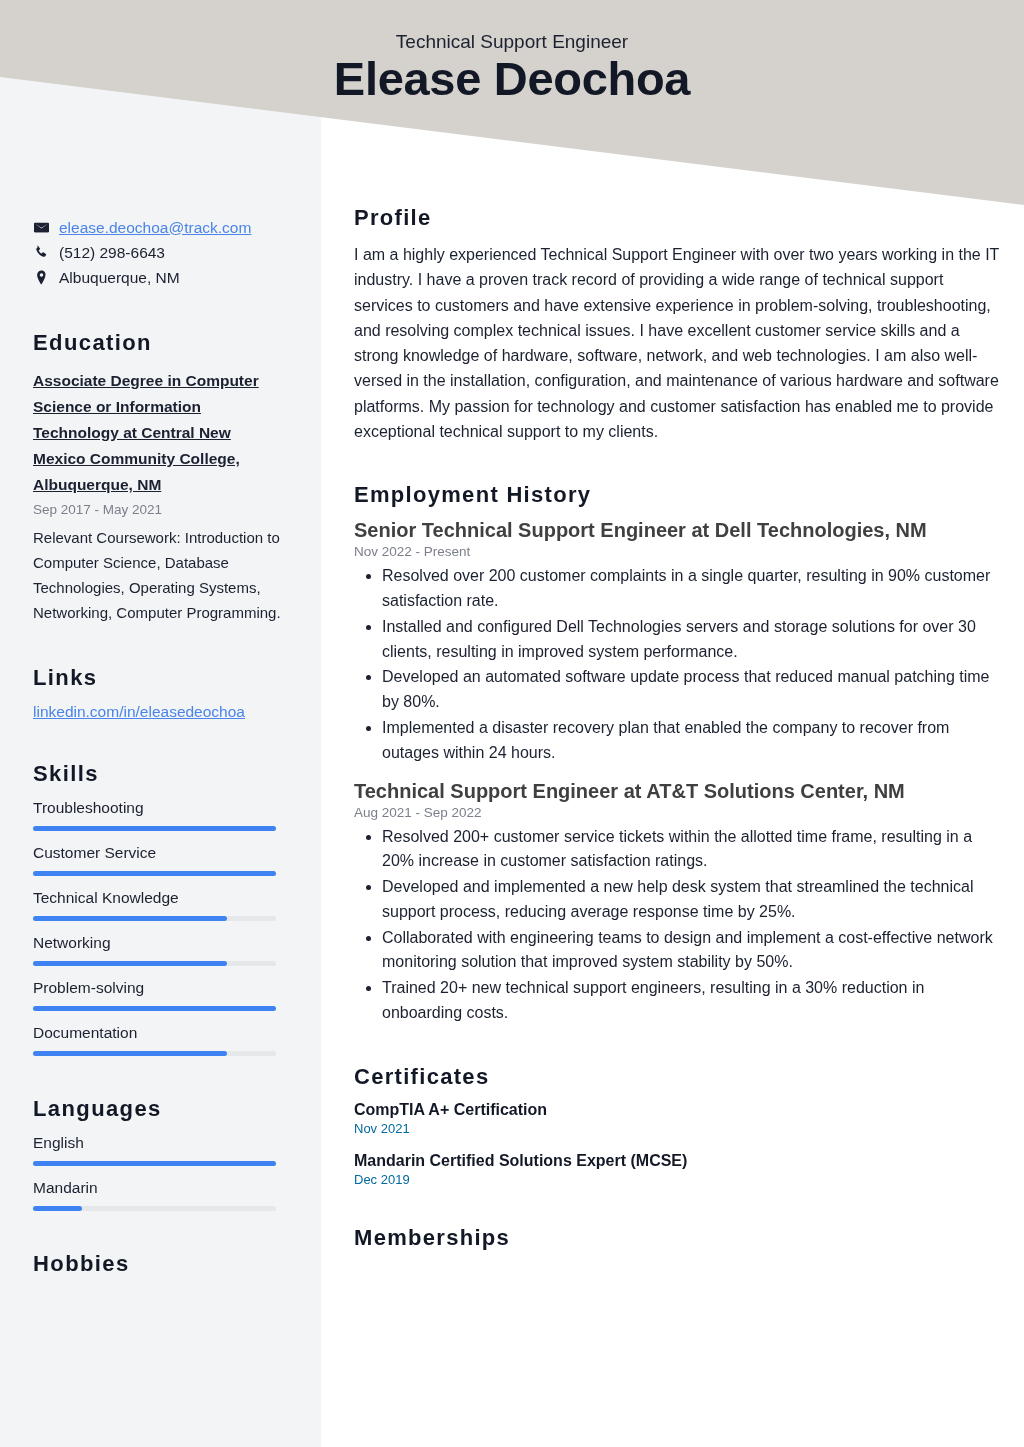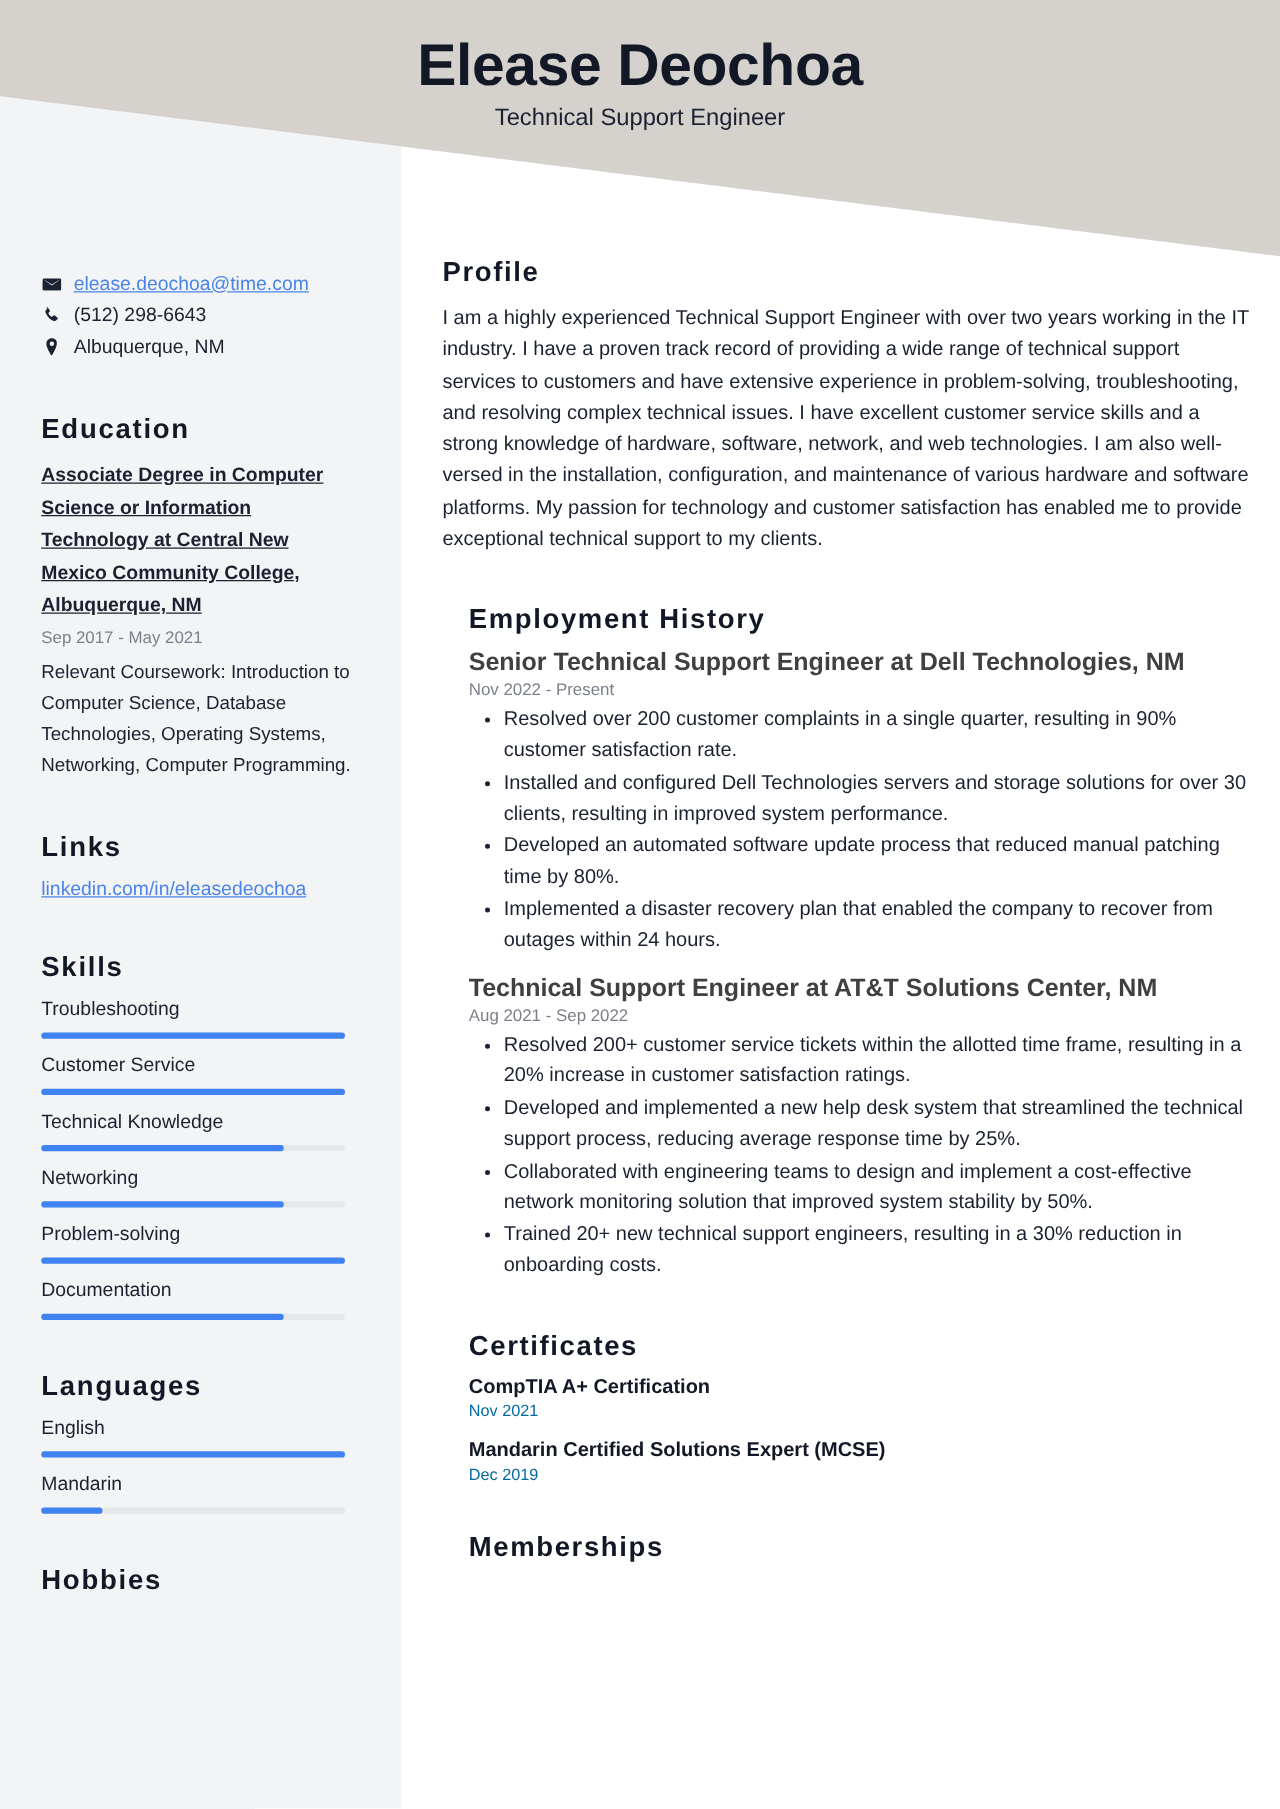--- a/index.html
+++ b/index.html
@@ -150,21 +150,21 @@
     padding: 205px 22px 0 33px;
     z-index: 3;
   }
   .main-heading {
     font-size: 22px;
     font-weight: 700;
     letter-spacing: 1.3px;
     color: #121826;
     margin-bottom: 11px;
   }
-  .section-gap { margin-top: 38px; margin-left: 21px; }
+  .section-gap { margin-top: 38px; }
   .profile-text {
     font-size: 16px;
     line-height: 1.58;
     color: #1b2130;
   }
   .job-title-line {
     font-size: 20px;
     font-weight: 700;
     color: #404040;
     margin-top: 2px;
@@ -205,36 +205,36 @@
 </style>
 </head>
 <body>
 
 <div id="page">
 
   <div id="sidebar-bg"></div>
   <div id="header-band"></div>
 
   <div id="header-text">
+    <div id="job-title">Technical Support Engineer</div>
     <div id="full-name">Elease Deochoa</div>
-    <div id="job-title">Technical Support Engineer</div>
   </div>
 
   <div id="sidebar">
 
     <div class="contact-list">
 
       <div class="contact-row">
         <span class="contact-icon">
           <svg width="15" height="15" viewBox="0 0 16 16" fill="#1b2130">
             <path d="M1 3h14a1 1 0 0 1 1 1v8a1 1 0 0 1-1 1H1a1 1 0 0 1-1-1V4a1 1 0 0 1 1-1zm7 5.2L1.2 3.9v.2L8 9l6.8-4.9v-.2L8 8.2z"></path>
             <path d="M0 4.6l8 5.3 8-5.3V12a1 1 0 0 1-1 1H1a1 1 0 0 1-1-1V4.6z"></path>
           </svg>
         </span>
-        <a class="contact-link" href="#">elease.deochoa@time.com</a>
+        <a class="contact-link" href="#">elease.deochoa@track.com</a>
       </div>
 
       <div class="contact-row">
         <span class="contact-icon">
           <svg width="15" height="15" viewBox="0 0 16 16" fill="#1b2130">
             <path d="M3.3 1.1c.4-.3 1-.2 1.3.2l1.6 2.2c.3.4.2.9-.1 1.2l-.9.8c-.2.2-.2.4-.1.6.5 1.1 1.6 2.2 2.7 2.9.2.1.4.1.6-.1l.8-.9c.3-.3.8-.4 1.2-.1l2.2 1.6c.4.3.5.9.2 1.3l-1 1.2c-.5.6-1.3.8-2 .5C7 11.9 4 8.9 2.6 5.3c-.3-.7-.1-1.5.5-2l1-1.1z"></path>
           </svg>
         </span>
         <span class="contact-text">(512) 298-6643</span>
       </div>

